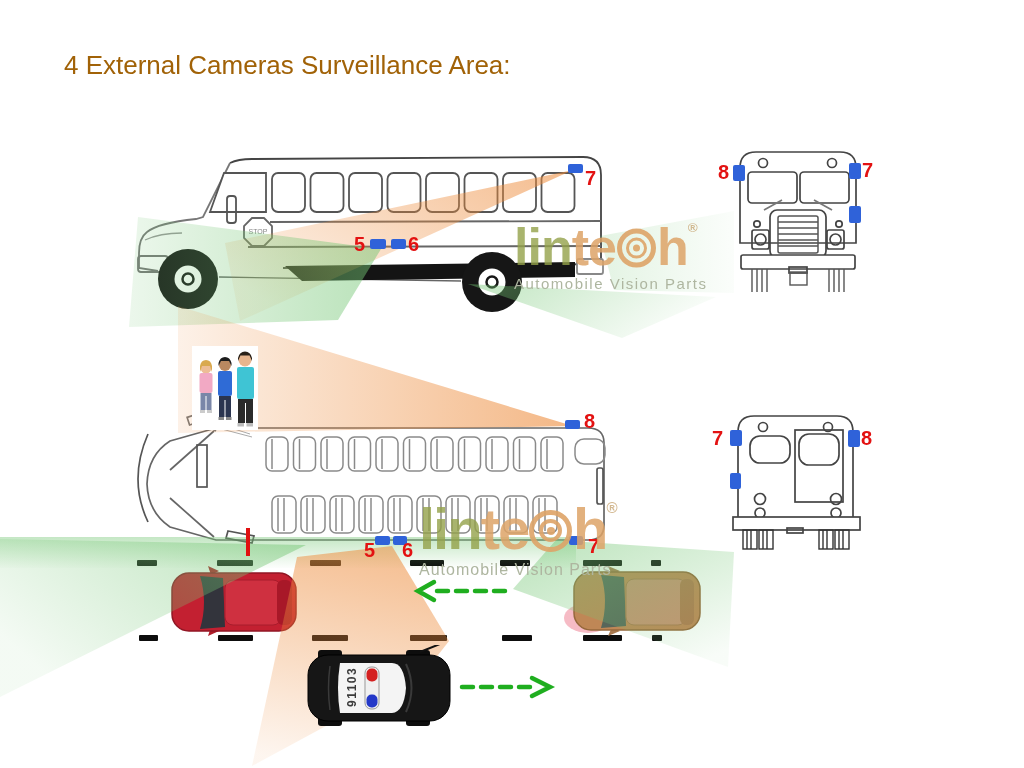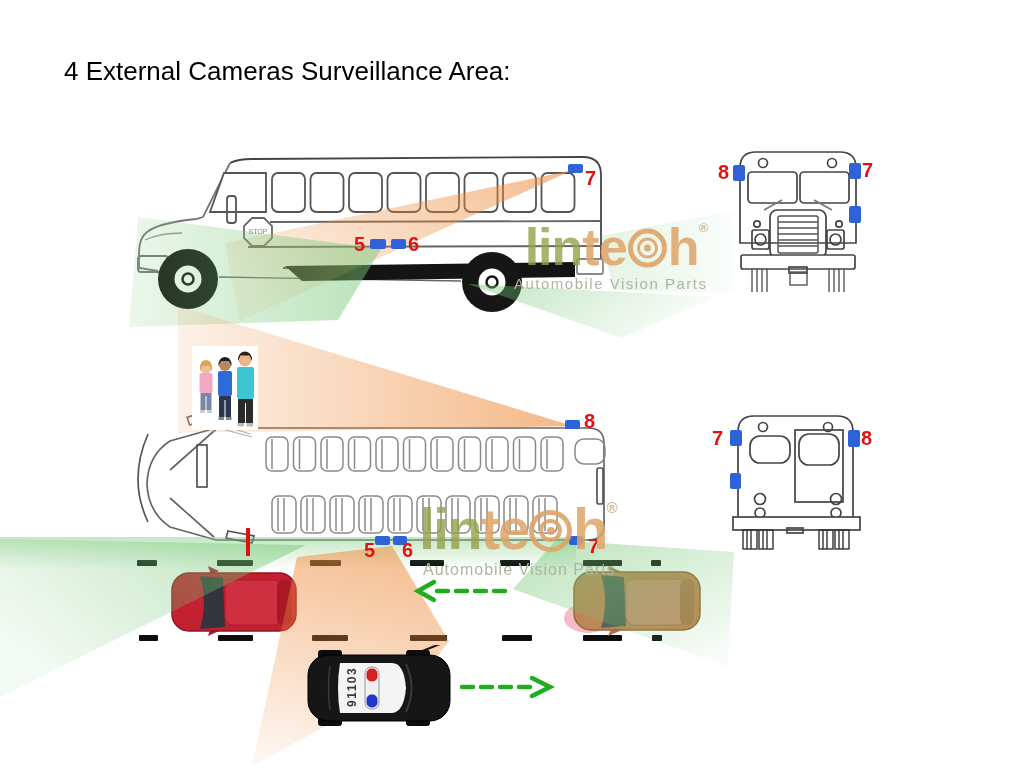--- a/index.html
+++ b/index.html
@@ -1,27 +1,27 @@
 <!DOCTYPE html>
 <html style="--camera-marker-blue: #2f62d9; --label-red: #e31212; --cone-orange: #ed8c3c; --cone-green: #74c674; --arrow-green: #1fae1f; --brand-olive: #94a24a; --brand-orange: #dea468; --tagline-gray: #aeb6a0; --road-marking-black: #0d0d0d; --door-line-red: #e01010;"><head>
 <meta charset="utf-8">
 <style>
   html,body{margin:0;padding:0;background:#fff;}
   .canvas{position:relative;width:1024px;height:768px;background:#fff;overflow:hidden;
           font-family:"Liberation Sans",sans-serif;}
   .abs{position:absolute;}
   .layer{position:absolute;left:0;top:0;width:1024px;height:768px;}
   .z1{z-index:1}.z3{z-index:3}.z4{z-index:4}.z5{z-index:5}
-  .title{position:absolute;left:64px;top:56px;font-size:26px;color:#000000;letter-spacing:0;}
+  .title{position:absolute;left:64px;top:50px;font-size:26px;color:#a16207;letter-spacing:0;}
   .cam-marker{position:absolute;background:var(--camera-marker-blue,#2f62d9);border-radius:2px;z-index:5;}
   .cam-label{position:absolute;font-weight:700;font-size:20px;line-height:1;
              color:var(--label-red,#e31212);z-index:5;}
   .door-line{position:absolute;left:246px;top:528px;width:4px;height:28px;
              background:var(--door-line-red,#e01010);z-index:5;}
-  .wm{position:absolute;z-index:5;text-align:right;}
+  .wm{position:absolute;z-index:5;}
   .wm .brand{font-weight:700;line-height:1;white-space:nowrap;}
   .wm .g{color:var(--brand-olive,#94a24a);opacity:.8;}
   .wm .o{color:var(--brand-orange,#dea468);opacity:.85;}
   .wm .reg{font-size:.26em;vertical-align:top;color:#c9a877;opacity:.8;}
   .wm .tag{color:var(--tagline-gray,#aeb6a0);white-space:nowrap;}
   .lens{display:inline-block;width:.56em;height:.56em;border:.10em solid var(--brand-orange,#dea468);
         border-radius:50%;position:relative;margin:0 .02em;transform:translateY(.05em);opacity:.9;}
   .lens::after{content:"";position:absolute;inset:.08em;border:.07em solid var(--brand-orange,#dea468);border-radius:50%;}
   .lens::before{content:"";position:absolute;left:50%;top:50%;width:.14em;height:.14em;margin:-.07em 0 0 -.07em;
         background:var(--brand-orange,#dea468);border-radius:50%;}

